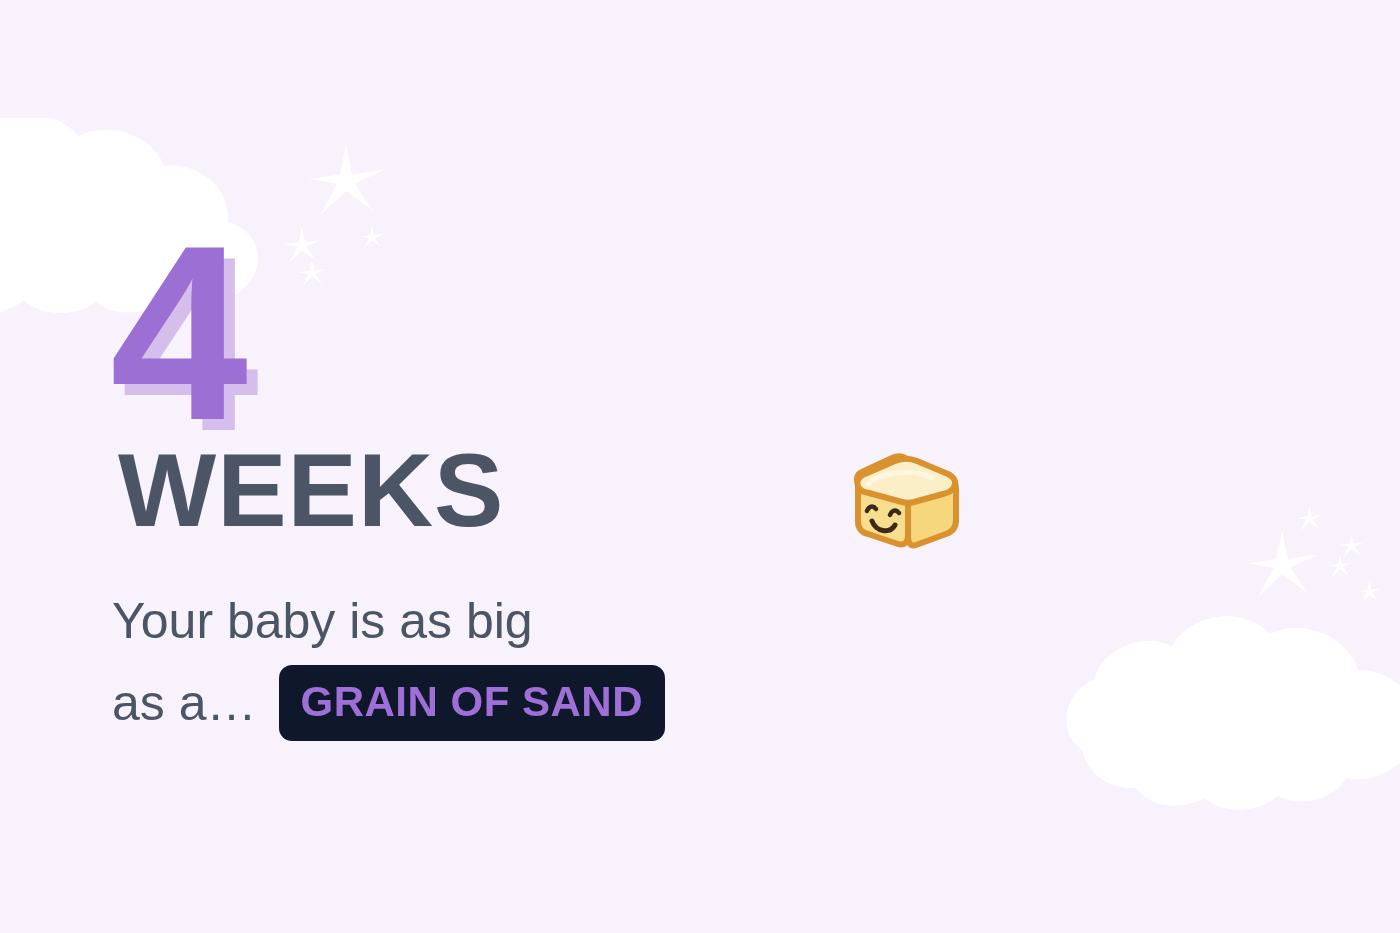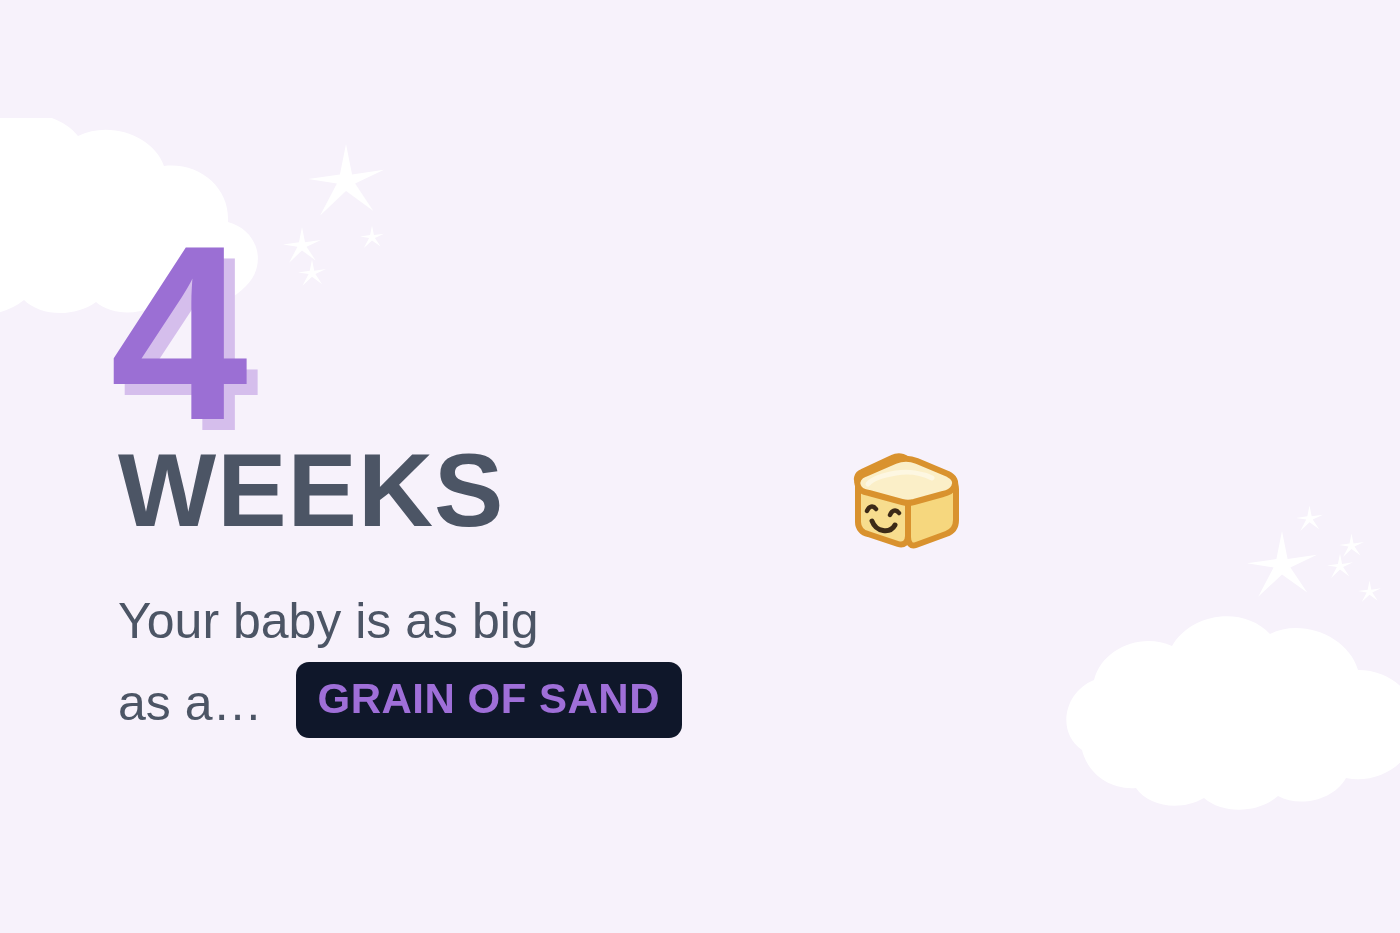--- a/index.html
+++ b/index.html
@@ -84,35 +84,35 @@
     margin: 8px;
     font-family: "Liberation Sans", sans-serif;
     font-size: 104px;
     font-weight: 700;
     line-height: 1;
     letter-spacing: 1px;
     color: #4C5565;
   }
 
   .tagline {
-    margin: 38px 0 0 8px;
+    margin: 38px 0 0 2px;
     font-family: "Liberation Sans", sans-serif;
     font-size: 50px;
     font-weight: 300;
     line-height: 1.64;
     color: #4C5565;
   }
   .tagline-line {
     display: block;
     white-space: nowrap;
   }
   .tagline-line-2 {
     display: flex;
-    align-items: flex-start;
-    gap: 17px;
+    align-items: center;
+    gap: 6px;
   }
   .tagline-prefix { white-space: pre; }
 
   .size-pill {
     display: inline-block;
     background: #0f172a;
     color: #9F6FD8;
     font-family: "Liberation Sans", sans-serif;
     font-size: 42px;
     font-weight: 700;

